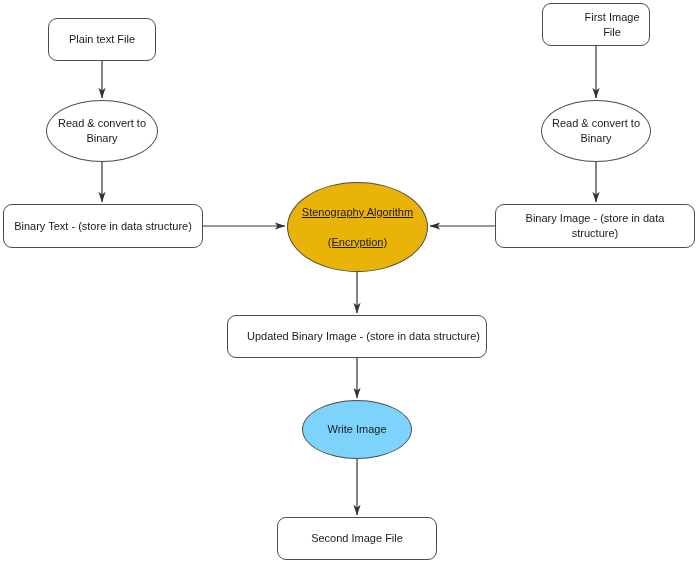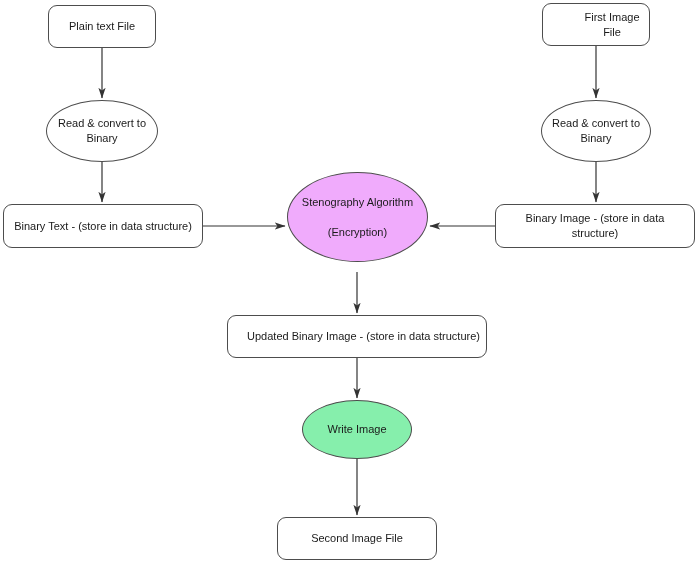--- a/index.html
+++ b/index.html
@@ -69,49 +69,49 @@
         <polyline points="596,46 596,98" fill="none" stroke="#333333" stroke-width="1.2" marker-end="url(#arrow-end)"></polyline>
         <polyline points="596,162 596,202" fill="none" stroke="#333333" stroke-width="1.2" marker-end="url(#arrow-end)"></polyline>
         <polyline points="495,226 430,226" fill="none" stroke="#333333" stroke-width="1.2" marker-end="url(#arrow-end)"></polyline>
         <polyline points="357,272 357,313" fill="none" stroke="#333333" stroke-width="1.2" marker-end="url(#arrow-end)"></polyline>
         <polyline points="357,358 357,398" fill="none" stroke="#333333" stroke-width="1.2" marker-end="url(#arrow-end)"></polyline>
         <polyline points="357,459 357,515" fill="none" stroke="#333333" stroke-width="1.2" marker-end="url(#arrow-end)"></polyline>
       </g>
   </svg>
 
   <div id="nodes-layer">
-      <div class="node process" style="left: 48px; top: 5px; width: 108px; height: 43px; border-color: rgb(77, 77, 77); color: rgb(26, 26, 26); background: rgb(255, 255, 255);">
+      <div class="node process" style="left: 48px; top: 18px; width: 108px; height: 43px; border-color: rgb(77, 77, 77); color: rgb(26, 26, 26); background: rgb(255, 255, 255);">
         <span class="node-label">Plain text File</span>
       </div>
       <div class="node terminal" style="left: 46px; top: 100px; width: 112px; height: 62px; border-color: rgb(77, 77, 77); color: rgb(26, 26, 26); background: rgb(255, 255, 255);">
         <span class="node-label">Read &amp; convert to
 Binary</span>
       </div>
       <div class="node process" style="left: 3px; top: 204px; width: 200px; height: 44px; border-color: rgb(77, 77, 77); color: rgb(26, 26, 26); background: rgb(255, 255, 255);">
         <span class="node-label">Binary Text - (store in data structure)</span>
       </div>
       <div class="node process" style="left: 542px; top: 3px; width: 108px; height: 43px; border-color: rgb(77, 77, 77); color: rgb(26, 26, 26); background: rgb(255, 255, 255); padding-left: 32px;">
         <span class="node-label">First Image File</span>
       </div>
       <div class="node terminal" style="left: 541px; top: 100px; width: 110px; height: 62px; border-color: rgb(77, 77, 77); color: rgb(26, 26, 26); background: rgb(255, 255, 255);">
         <span class="node-label">Read &amp; convert to
 Binary</span>
       </div>
       <div class="node process" style="left: 495px; top: 204px; width: 200px; height: 44px; border-color: rgb(77, 77, 77); color: rgb(26, 26, 26); background: rgb(255, 255, 255);">
         <span class="node-label">Binary Image - (store in data structure)</span>
       </div>
-      <div class="node terminal" style="left: 287px; top: 172px; width: 141px; height: 90px; border-color: rgb(77, 77, 77); color: rgb(26, 26, 26); background: #f0abfc;">
+      <div class="node terminal" style="left: 287px; top: 182px; width: 141px; height: 90px; border-color: rgb(77, 77, 77); color: rgb(26, 26, 26); background: #eab308; text-decoration: underline;">
         <span class="node-label">Stenography Algorithm
 
 (Encryption)</span>
       </div>
       <div class="node process" style="left: 227px; top: 315px; width: 260px; height: 43px; border-color: rgb(77, 77, 77); color: rgb(26, 26, 26); background: rgb(255, 255, 255); justify-content: flex-end;">
         <span class="node-label">Updated Binary Image - (store in data structure)</span>
       </div>
-      <div class="node terminal" style="left: 302px; top: 400px; width: 110px; height: 59px; border-color: rgb(77, 77, 77); color: rgb(26, 26, 26); background: #86efac;">
+      <div class="node terminal" style="left: 302px; top: 400px; width: 110px; height: 59px; border-color: rgb(77, 77, 77); color: rgb(26, 26, 26); background: #7dd3fc;">
         <span class="node-label">Write Image</span>
       </div>
       <div class="node process" style="left: 277px; top: 517px; width: 160px; height: 43px; border-color: rgb(77, 77, 77); color: rgb(26, 26, 26); background: rgb(255, 255, 255);">
         <span class="node-label">Second Image File</span>
       </div>
     </div>
 
 </div>
 
 </body></html>

